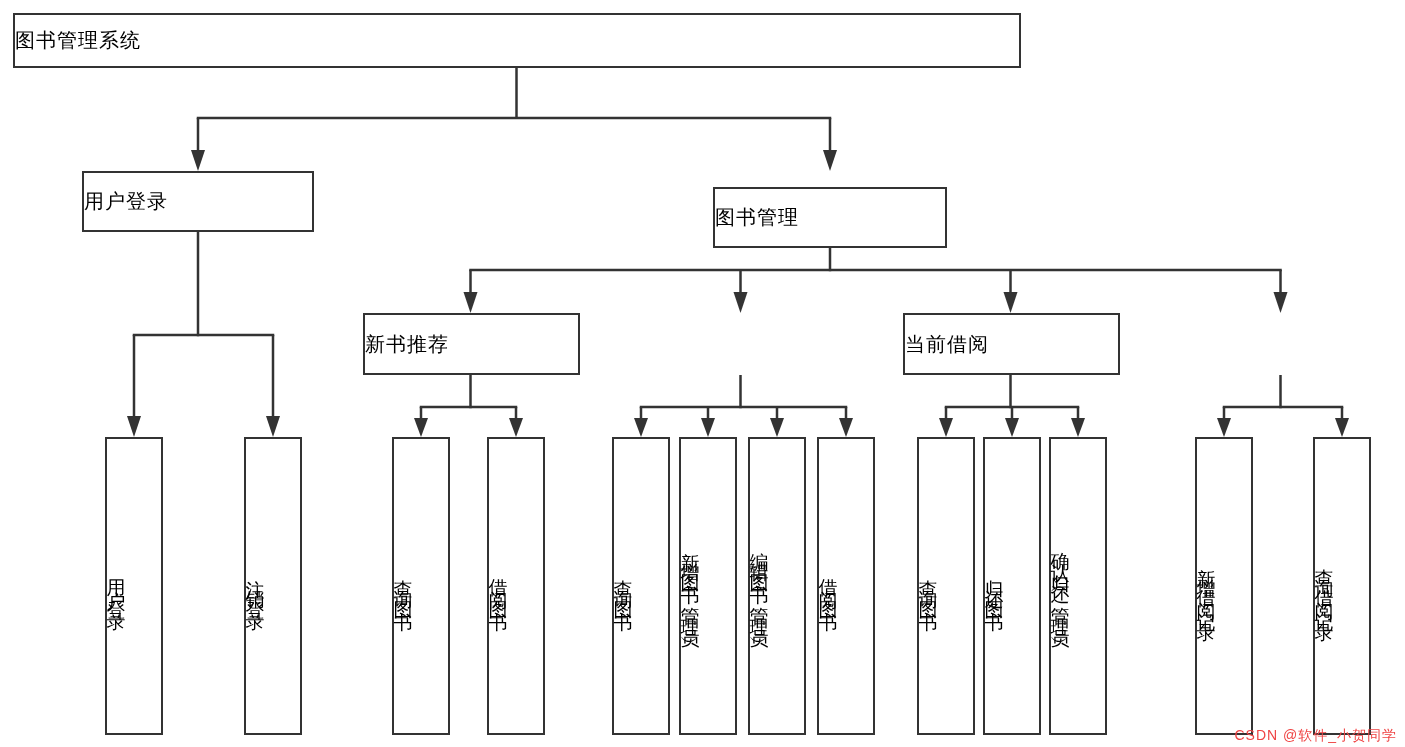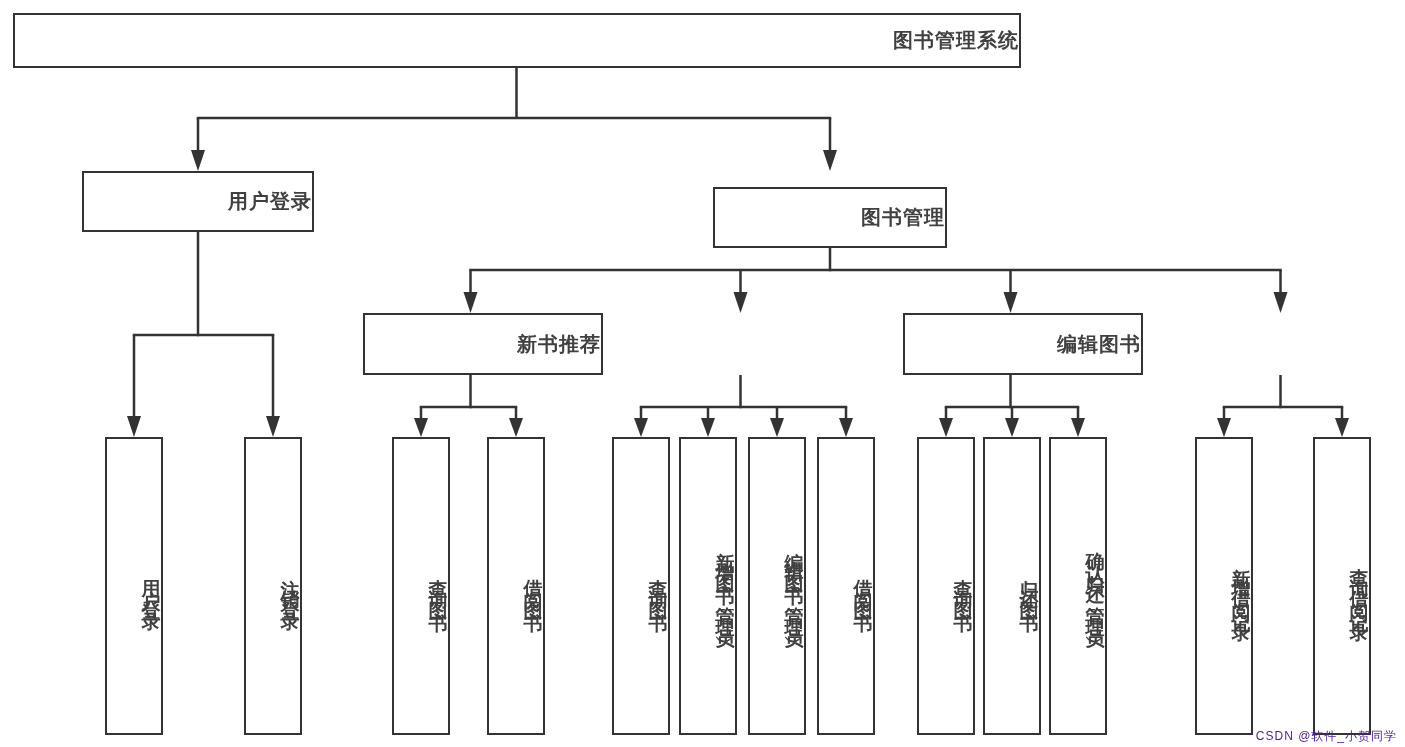--- a/index.html
+++ b/index.html
@@ -12,48 +12,47 @@
   }
   .connectors{
     position:absolute;left:0;top:0;width:1405px;height:747px;
     z-index:0;
   }
   .node{
     position:absolute;
     box-sizing:border-box;
     background:#ffffff;
     border:2.5px solid #333333;
-    color:#404040;
+    color:#000000;
     display:flex;
     align-items:center;
-    justify-content:flex-end;
+    justify-content:flex-start;
     z-index:1;
     font-size:20px;
-    font-weight:bold;
   }
   .node.h{letter-spacing:1px;}
   .node.v span{
     writing-mode:vertical-rl;
     text-orientation:mixed;
     letter-spacing:11px;
     font-size:19px;
     line-height:1;
     white-space:nowrap;
   }
   
   .root-box{left:13px;top:13px;width:1008px;height:55px;}
   .lvl2{top:171px;height:61px;}
-  .lvl3{top:313px;height:62px;width:240px;}
+  .lvl3{top:313px;height:62px;width:217px;}
   .leaf{top:437px;height:298px;width:58px;}
   .watermark{
     position:absolute;
     right:8px;bottom:2px;
     z-index:2;
-    font-size:12px;
-    color:#4c1d95;
+    font-size:14px;
+    color:#ef4444;
     letter-spacing:1px;
   }
 </style>
 </head>
 <body>
 
 <div class="stage">
 
   <svg class="connectors" width="1405" height="747" viewBox="0 0 1405 747" stroke="#333333" stroke-width="2.5" fill="none">
 
@@ -125,21 +124,21 @@
     <span>用户登录</span>
   </div>
   <div class="node h lvl2" style="left:713px;width:234px;margin-top:16px;">
     <span>图书管理</span>
   </div>
 
   <div class="node h lvl3" style="left:363px;">
     <span>新书推荐</span>
   </div>
   <div class="node h lvl3" style="left:903px;">
-    <span>编辑图书</span>
+    <span>当前借阅</span>
   </div>
 
   <div class="node v leaf" style="left:105px;">
     <span>用户登录</span>
   </div>
   <div class="node v leaf" style="left:244px;">
     <span>注销登录</span>
   </div>
 
   <div class="node v leaf" style="left:392px;">

